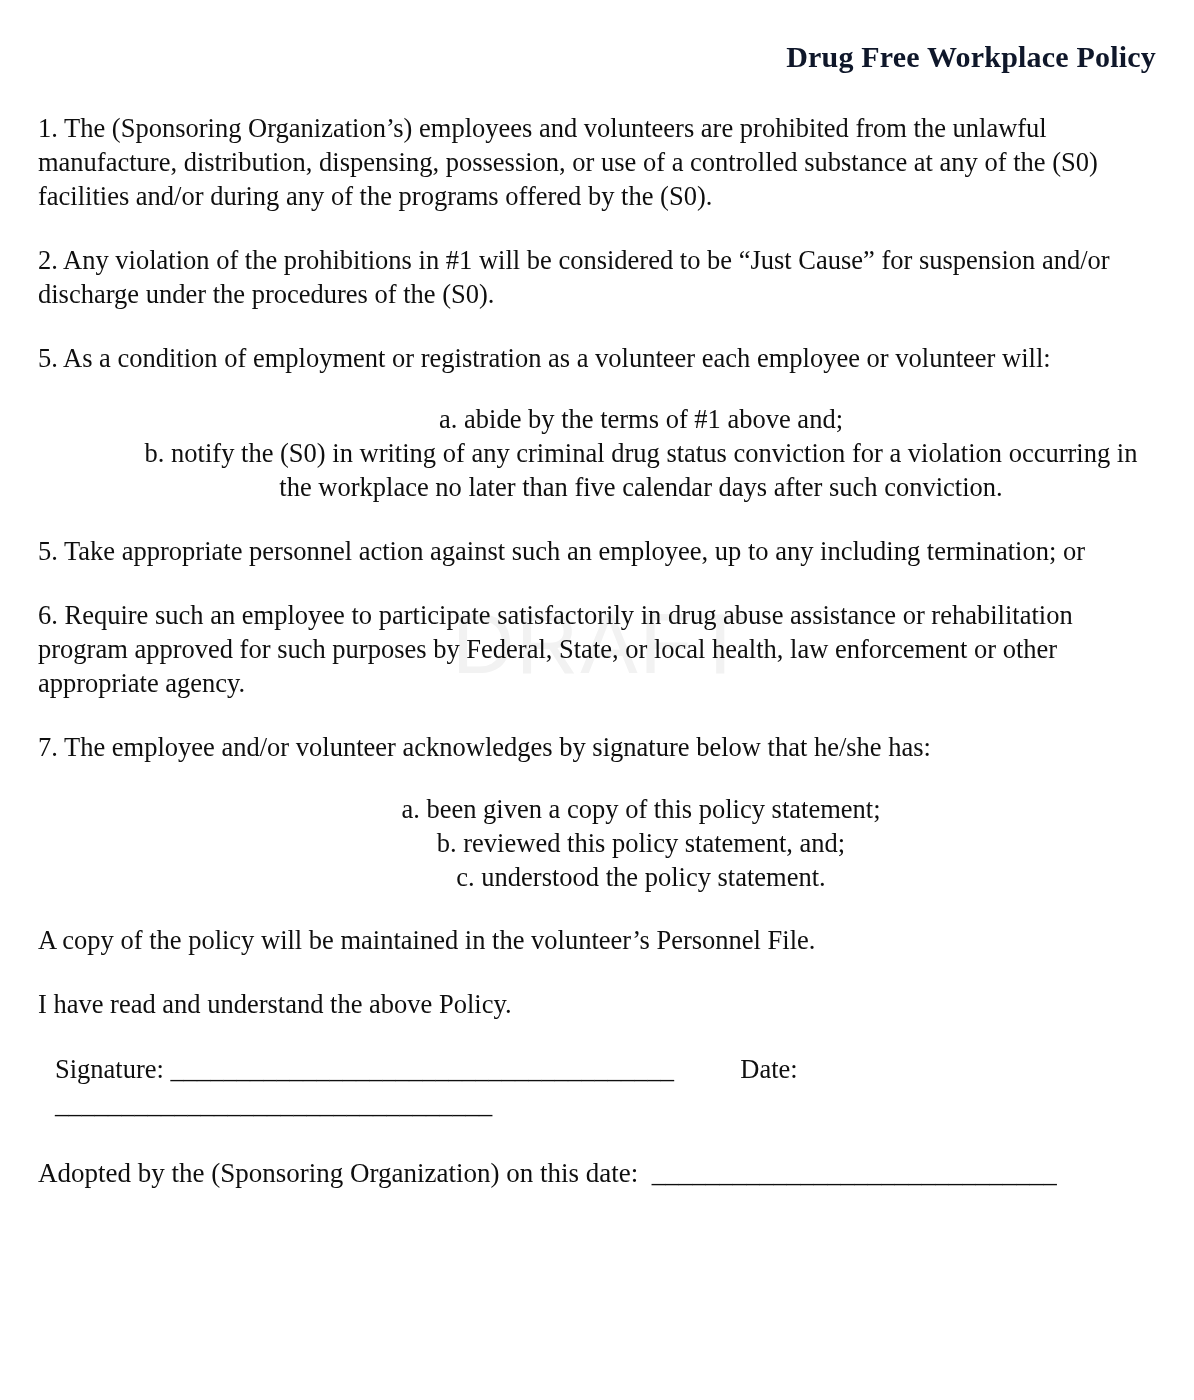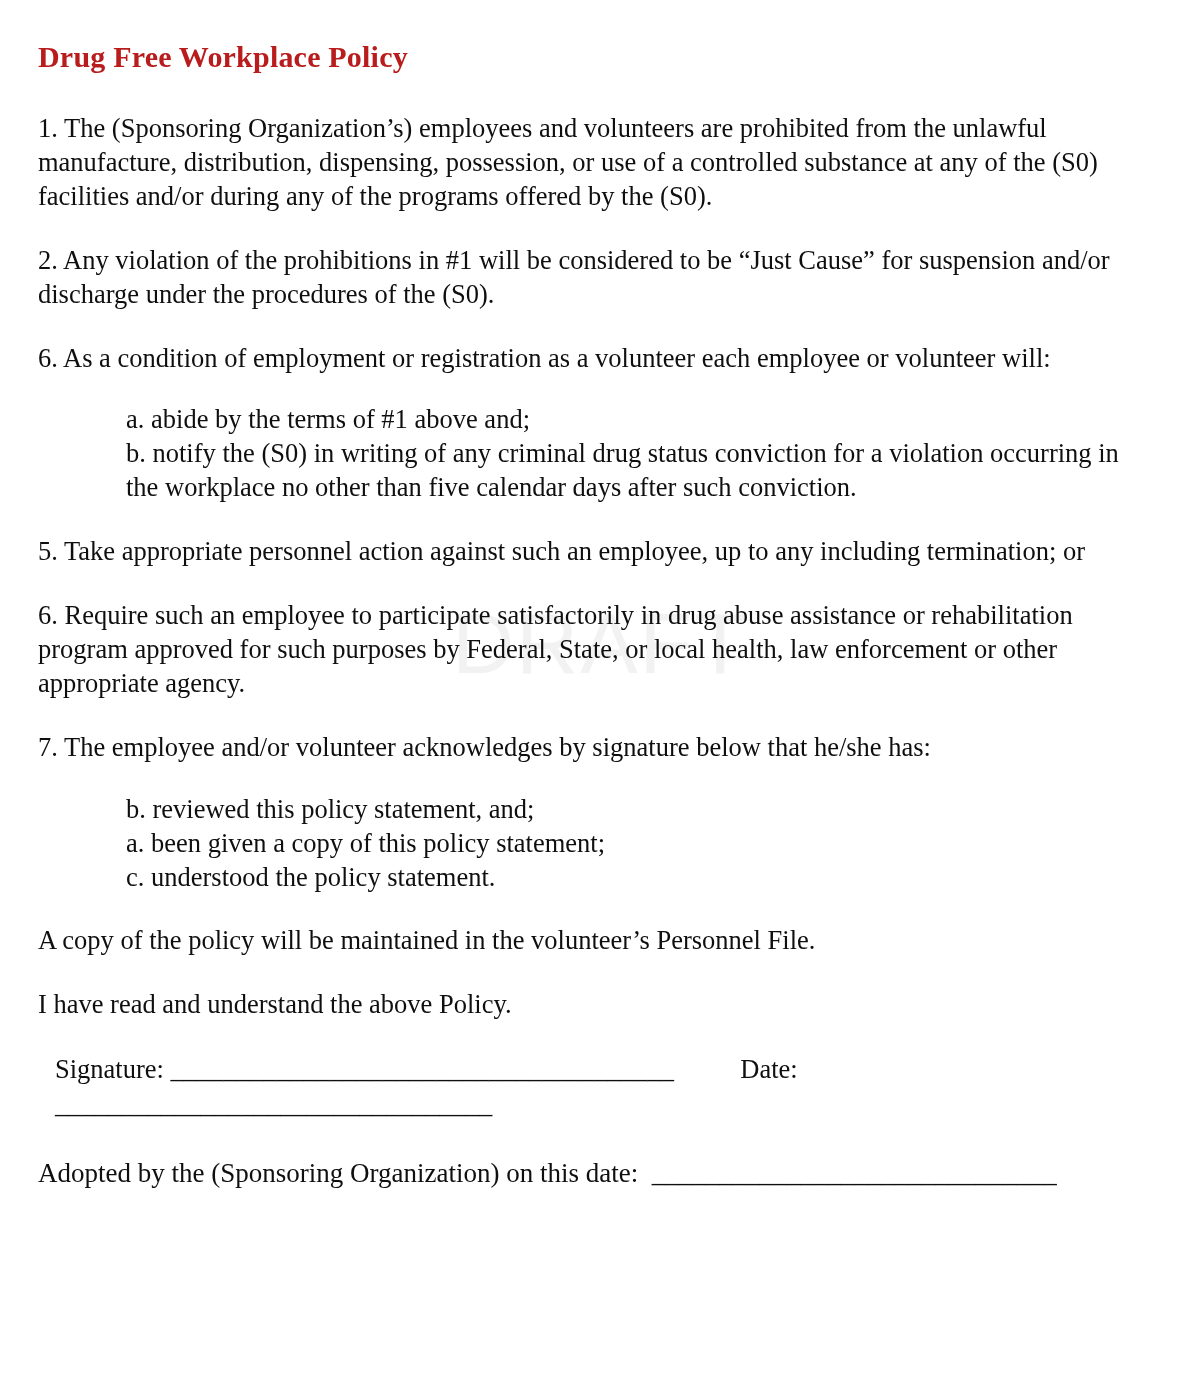--- a/index.html
+++ b/index.html
@@ -32,24 +32,24 @@
     pointer-events: none;
     z-index: 0;
     white-space: nowrap;
   }
   .content {
     position: relative;
     z-index: 1;
     padding: 40px 38px 0 38px;
   }
   .doc-title {
-    text-align: left;
+    text-align: right;
     font-size: 30px;
     font-weight: bold;
-    color: #b91c1c;
+    color: #0f172a;
     margin: 0 0 38px 0;
     letter-spacing: 0.2px;
     font-family: "Liberation Serif", "DejaVu Serif", serif;
   }
   .para {
     font-size: 26.5px;
     line-height: 1.28;
     margin: 8px 0 30px 0;
     text-align: left;
     max-width: 1112px;
@@ -59,20 +59,21 @@
   }
   .sublist {
     margin: 0 0 30px 0;
     padding-left: 88px;
     font-size: 26.5px;
     line-height: 1.28;
     max-width: 1050px;
   }
   .sublist .subitem {
     margin: 0;
+    text-align: center;
   }
   .sig-block {
     font-size: 26.5px;
     line-height: 1.32;
     margin: 0 0 26px 17px;
   }
   .sig-line1 {
     display: block;
     white-space: pre;
   }
@@ -95,37 +96,37 @@
   <div class="watermark">DRAFT</div>
 
   <div class="content">
 
     <h1 class="doc-title">Drug Free Workplace Policy</h1>
 
     <p class="para">1. The (Sponsoring Organization’s) employees and volunteers are prohibited from the unlawful manufacture, distribution, dispensing, possession, or use of a controlled substance at any of the (S0) facilities and/or during any of the programs offered by the (S0).</p>
 
     <p class="para">2. Any violation of the prohibitions in #1 will be considered to be “Just Cause” for suspension and/or discharge under the procedures of the (S0).</p>
 
-    <p class="para tight">6. As a condition of employment or registration as a volunteer each employee or volunteer will:</p>
+    <p class="para tight">5. As a condition of employment or registration as a volunteer each employee or volunteer will:</p>
 
     <div class="sublist">
       <div class="subitem">a. abide by the terms of #1 above and;</div>
-      <div class="subitem">b. notify the (S0) in writing of any criminal drug status conviction for a violation occurring in the workplace no other than five calendar days after such conviction.</div>
+      <div class="subitem">b. notify the (S0) in writing of any criminal drug status conviction for a violation occurring in the workplace no later than five calendar days after such conviction.</div>
     </div>
 
 
     <p class="para">5. Take appropriate personnel action against such an employee, up to any including termination; or</p>
 
     <p class="para">6. Require such an employee to participate satisfactorily in drug abuse assistance or rehabilitation program approved for such purposes by Federal, State, or local health, law enforcement or other appropriate agency.</p>
 
     <p class="para tight">7. The employee and/or volunteer acknowledges by signature below that he/she has:</p>
 
     <div class="sublist">
+      <div class="subitem">a. been given a copy of this policy statement;</div>
       <div class="subitem">b. reviewed this policy statement, and;</div>
-      <div class="subitem">a. been given a copy of this policy statement;</div>
       <div class="subitem">c. understood the policy statement.</div>
     </div>
 
     <p class="para">A copy of the policy will be maintained in the volunteer’s Personnel File.</p>
 
     <p class="para">I have read and understand the above Policy.</p>
 
     <div class="sig-block">
       <span class="sig-line1">Signature: ______________________________________          Date:</span>
       <span class="sig-line2">_________________________________</span>

